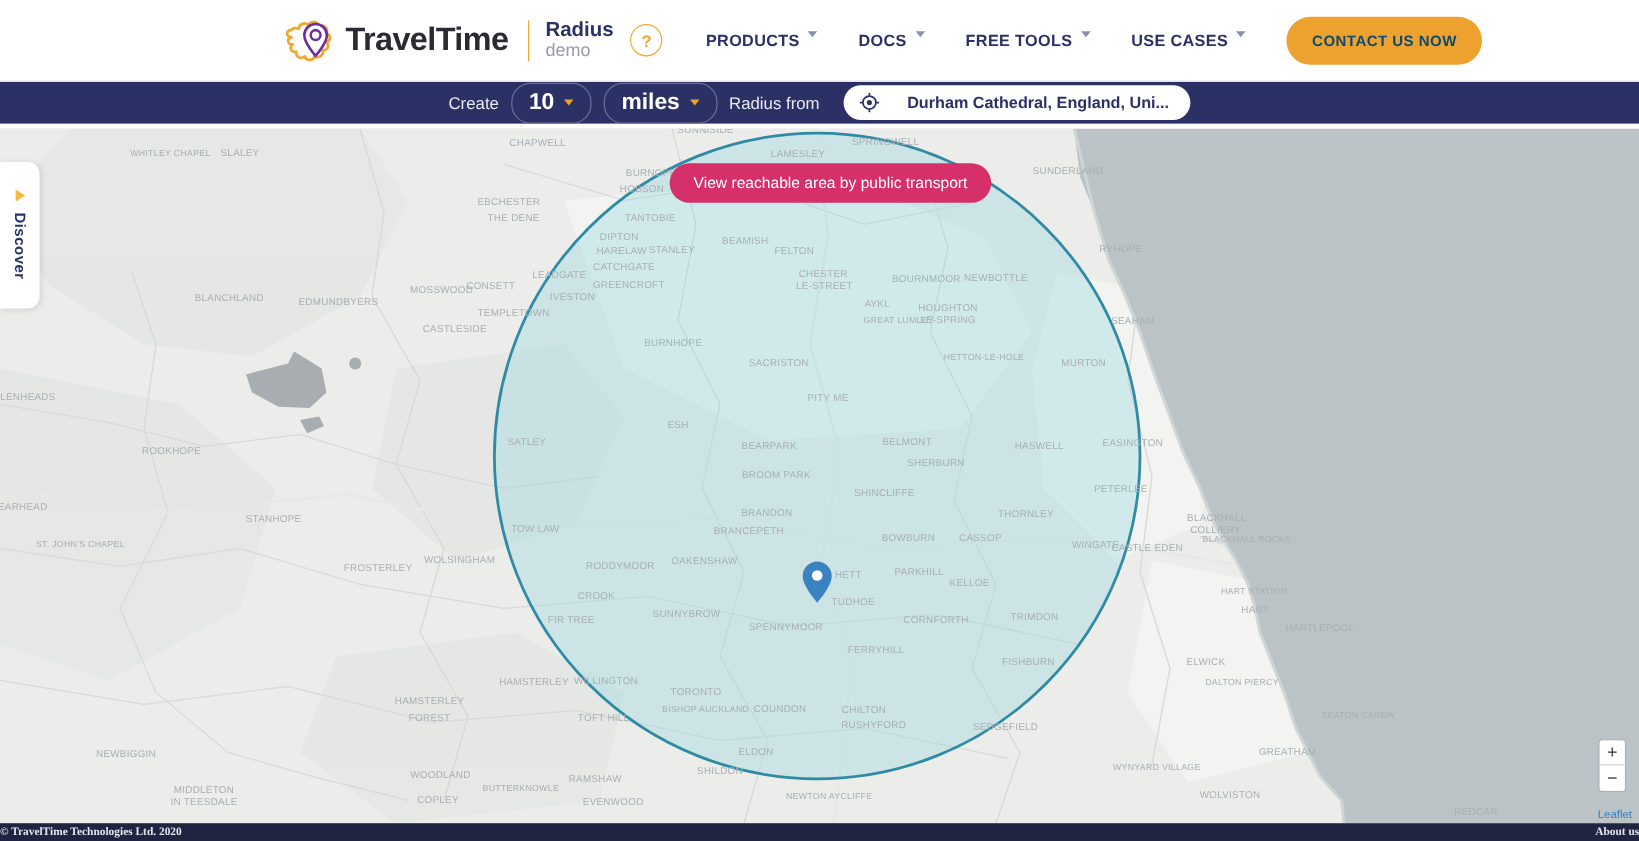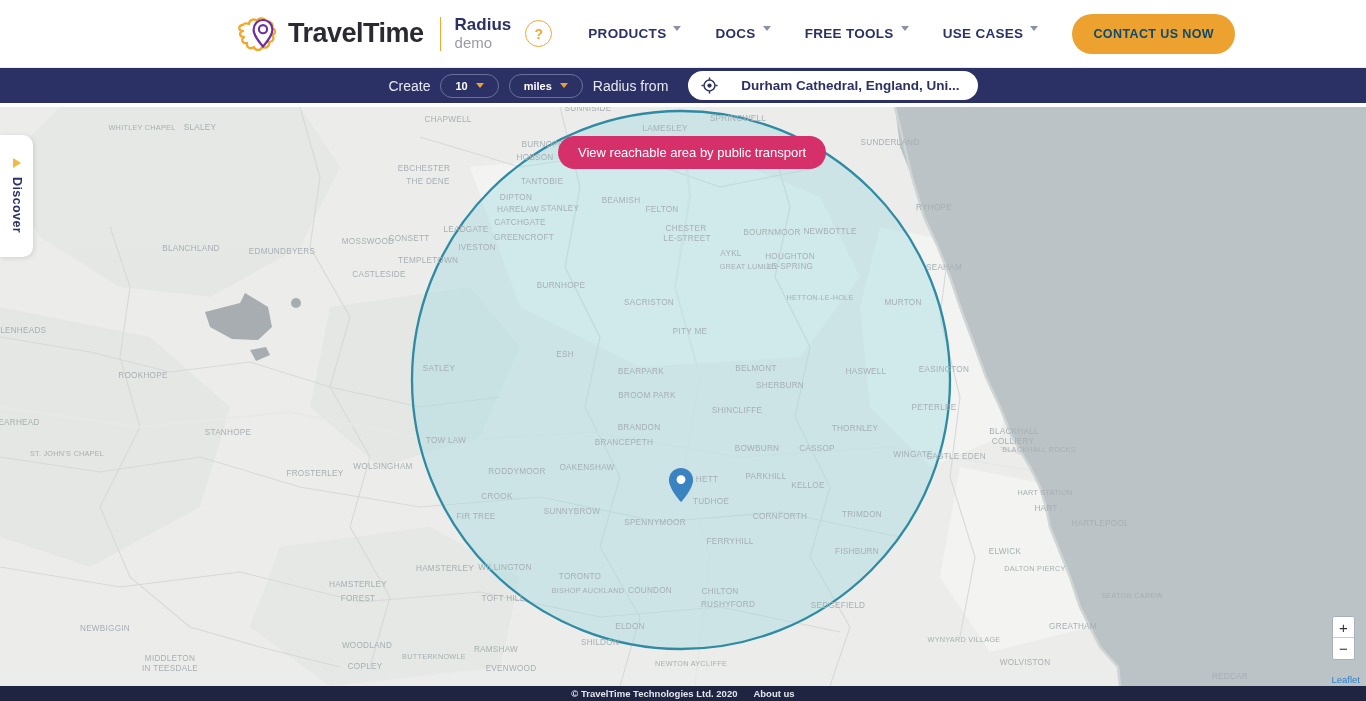--- a/index.html
+++ b/index.html
@@ -66,21 +66,21 @@
     position: absolute; top: 68px; left: 0;
     width: 1366px; height: 35px;
     background: #2b3164;
     display: flex; align-items: center; justify-content: center;
     gap: 10px; z-index: 35;
   }
   .cb-label { color: #e8e9f2; font-size: 14px; }
   .pill {
     display: flex; align-items: center; gap: 8px;
     border: 1.3px solid #6b7099; border-radius: 16px;
-    padding: 5px 14px; color: #ffffff; font-size: 11px;
+    padding: 5px 14px; color: #ffffff; font-size: 19px;
     font-weight: bold; cursor: pointer; background: transparent;
   }
   .pill .caret-y {
     width: 0; height: 0;
     border-left: 4.5px solid transparent;
     border-right: 4.5px solid transparent;
     border-top: 5px solid #eda22f;
   }
   .locpill {
     display: flex; align-items: center; gap: 23px;
@@ -149,22 +149,22 @@
   .leaflet-attr {
     position: absolute; right: 6px; bottom: 1px;
     font-size: 9.5px; color: #2c82c9; cursor: pointer; z-index: 22;
   }
 
   
   .footer {
     position: absolute; bottom: 0; left: 0;
     width: 1366px; height: 15px;
     background: #1f2440;
-    display: flex; align-items: center; justify-content: center;
-    gap: 16px; z-index: 40;
+    display: flex; align-items: center; justify-content: space-between;
+    gap: 16px; z-index: 40; font-family: Liberation Serif, serif;
   }
   .footer span, .footer a {
     color: #e4e6ef; font-size: 9.5px; font-weight: bold;
     text-decoration: none;
   }
   .footer a { cursor: pointer; }
 
   .maplabel {
     font-family: "Liberation Sans", sans-serif;
     font-size: 8.2px; fill: #a7afb4; letter-spacing: 0.25px;

